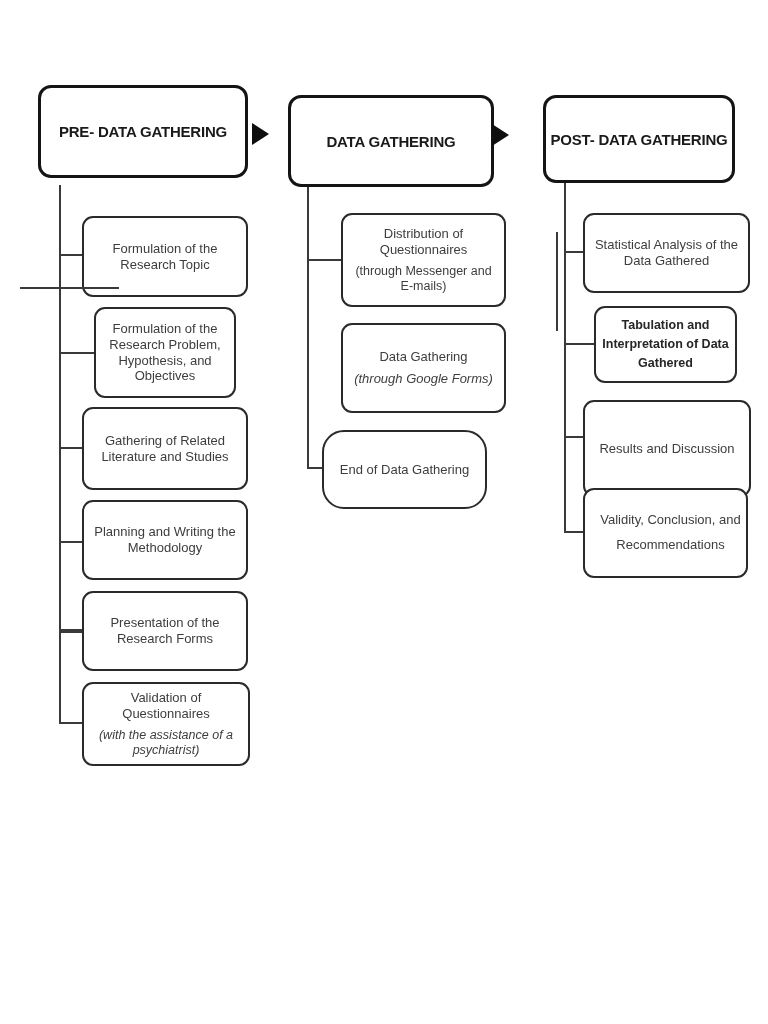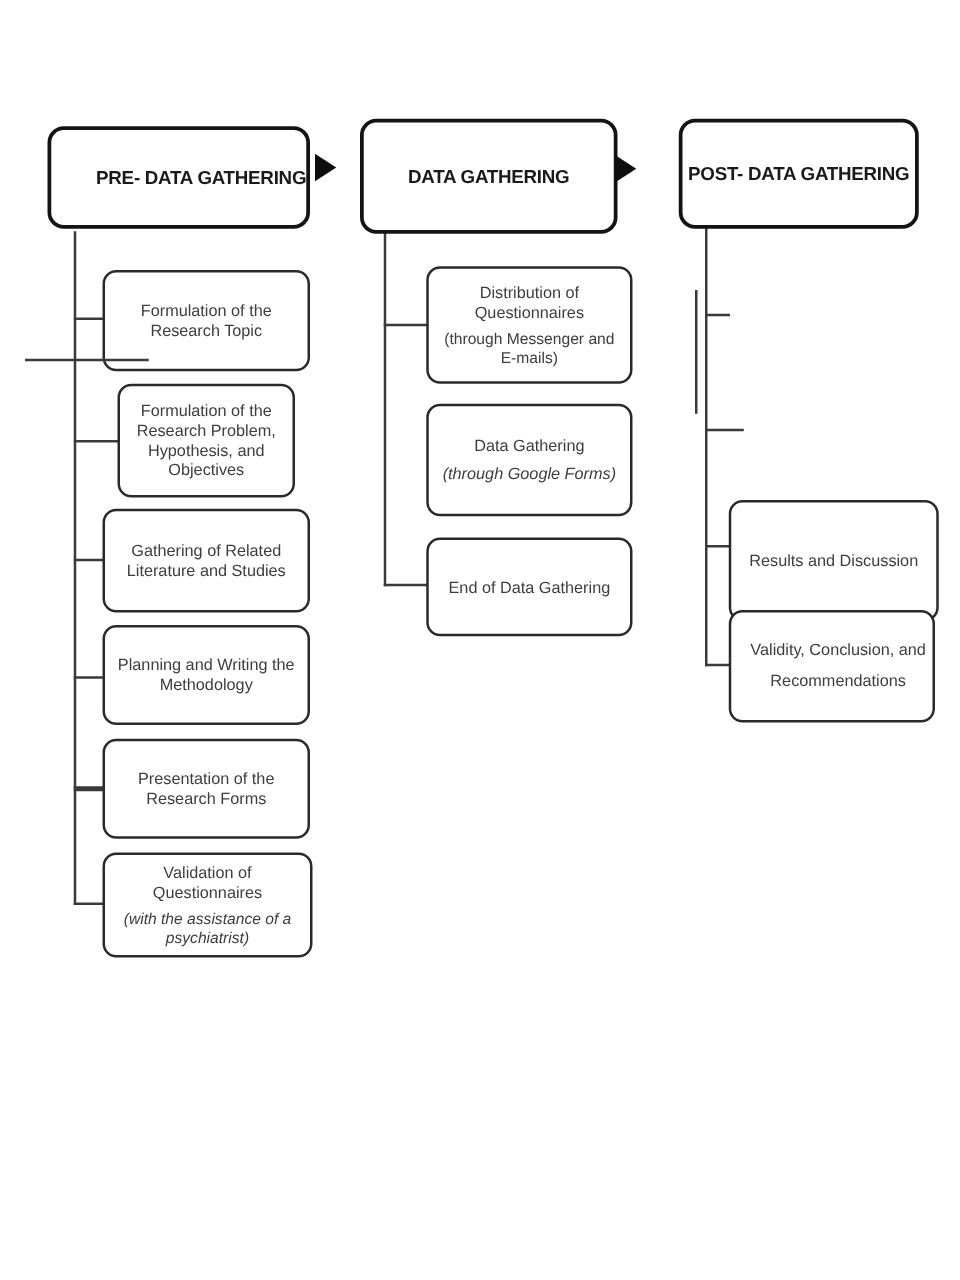--- a/index.html
+++ b/index.html
@@ -46,21 +46,21 @@
     border-bottom:11px solid transparent;
     border-left:17px solid #0e0e0e;
     z-index:4;
   }
 </style>
 </head>
 <body>
 
 <div class="page">
 
-  <div class="hdr" style="left:38px;top:101px;width:210px;height:82px;justify-content:flex-end;">
+  <div class="hdr" style="left:38px;top:85px;width:210px;height:93px;">
     <span>PRE- DATA GATHERING</span>
   </div>
   <div class="hdr" style="left:288px;top:95px;width:206px;height:92px;">
     <span>DATA GATHERING</span>
   </div>
   <div class="hdr" style="left:543px;top:95px;width:192px;height:88px;">
     <span>POST- DATA GATHERING</span>
   </div>
 
   <div class="arrow" style="left:252px;top:123px;"></div>
@@ -120,24 +120,33 @@
   <div class="box" style="left:341px;top:213px;width:165px;height:94px;">
     <span class="label">Distribution of
 Questionnaires</span>
     <span class="note">(through Messenger and
 E-mails)</span>
   </div>
   <div class="box" style="left:341px;top:323px;width:165px;height:90px;">
     <span class="label">Data Gathering</span>
     <span class="note italic" style="font-size:13px;">(through Google Forms)</span>
   </div>
-  <div class="box" style="left:341px;top:430px;width:165px;height:79px;">
+  <div class="box" style="left:322px;top:430px;width:165px;height:79px;border-radius:22px;">
     <span class="label">End of Data Gathering</span>
   </div>
 
+  <div class="box" style="left:583px;top:213px;width:167px;height:80px;">
+    <span class="label">Statistical Analysis of the
+Data Gathered</span>
+  </div>
+  <div class="box" style="left:594px;top:306px;width:143px;height:77px;">
+    <span class="label bold-label">Tabulation and
+Interpretation of Data
+Gathered</span>
+  </div>
   <div class="box" style="left:583px;top:400px;width:168px;height:97px;">
     <span class="label">Results and Discussion</span>
   </div>
   <div class="box" style="left:583px;top:488px;width:165px;height:90px;padding-left:12px;">
     <span class="label wide-lh">Validity, Conclusion, and
 Recommendations</span>
   </div>
 
 </div>
 

